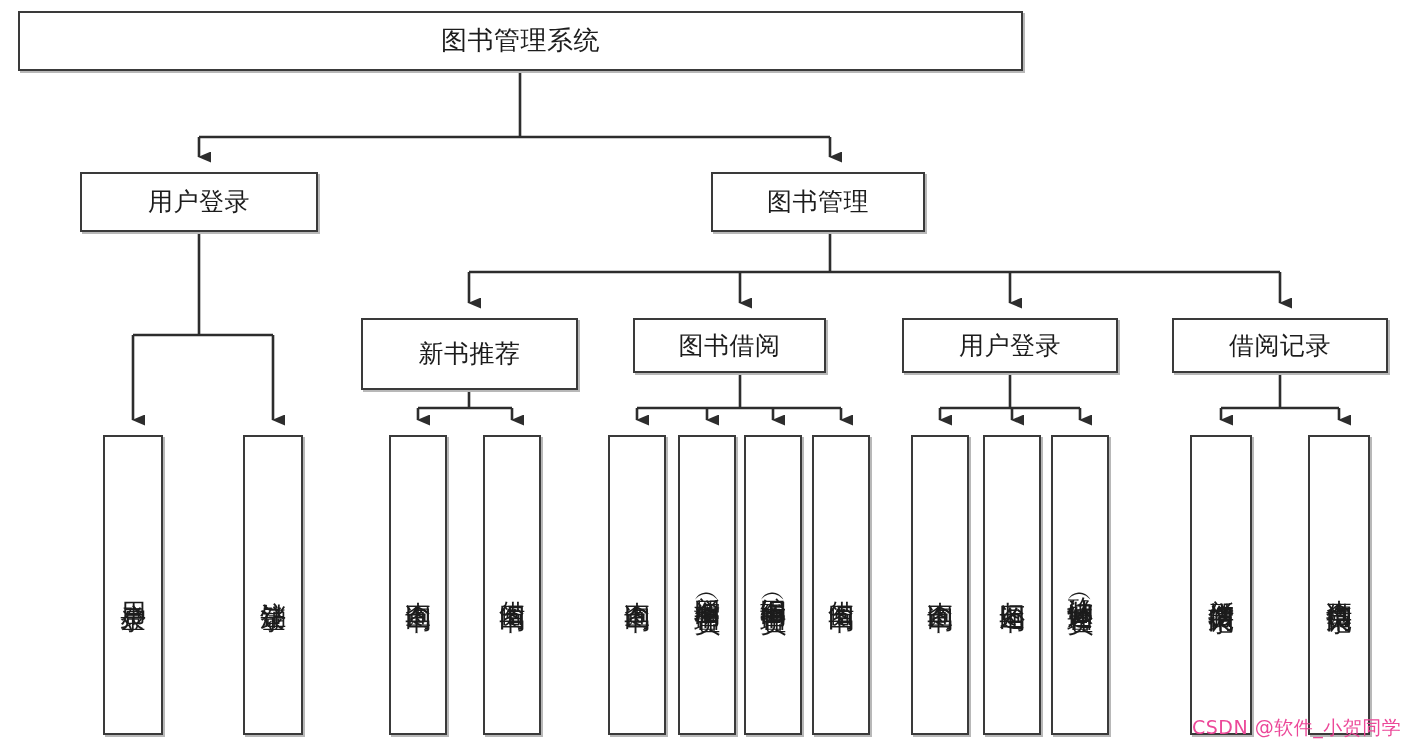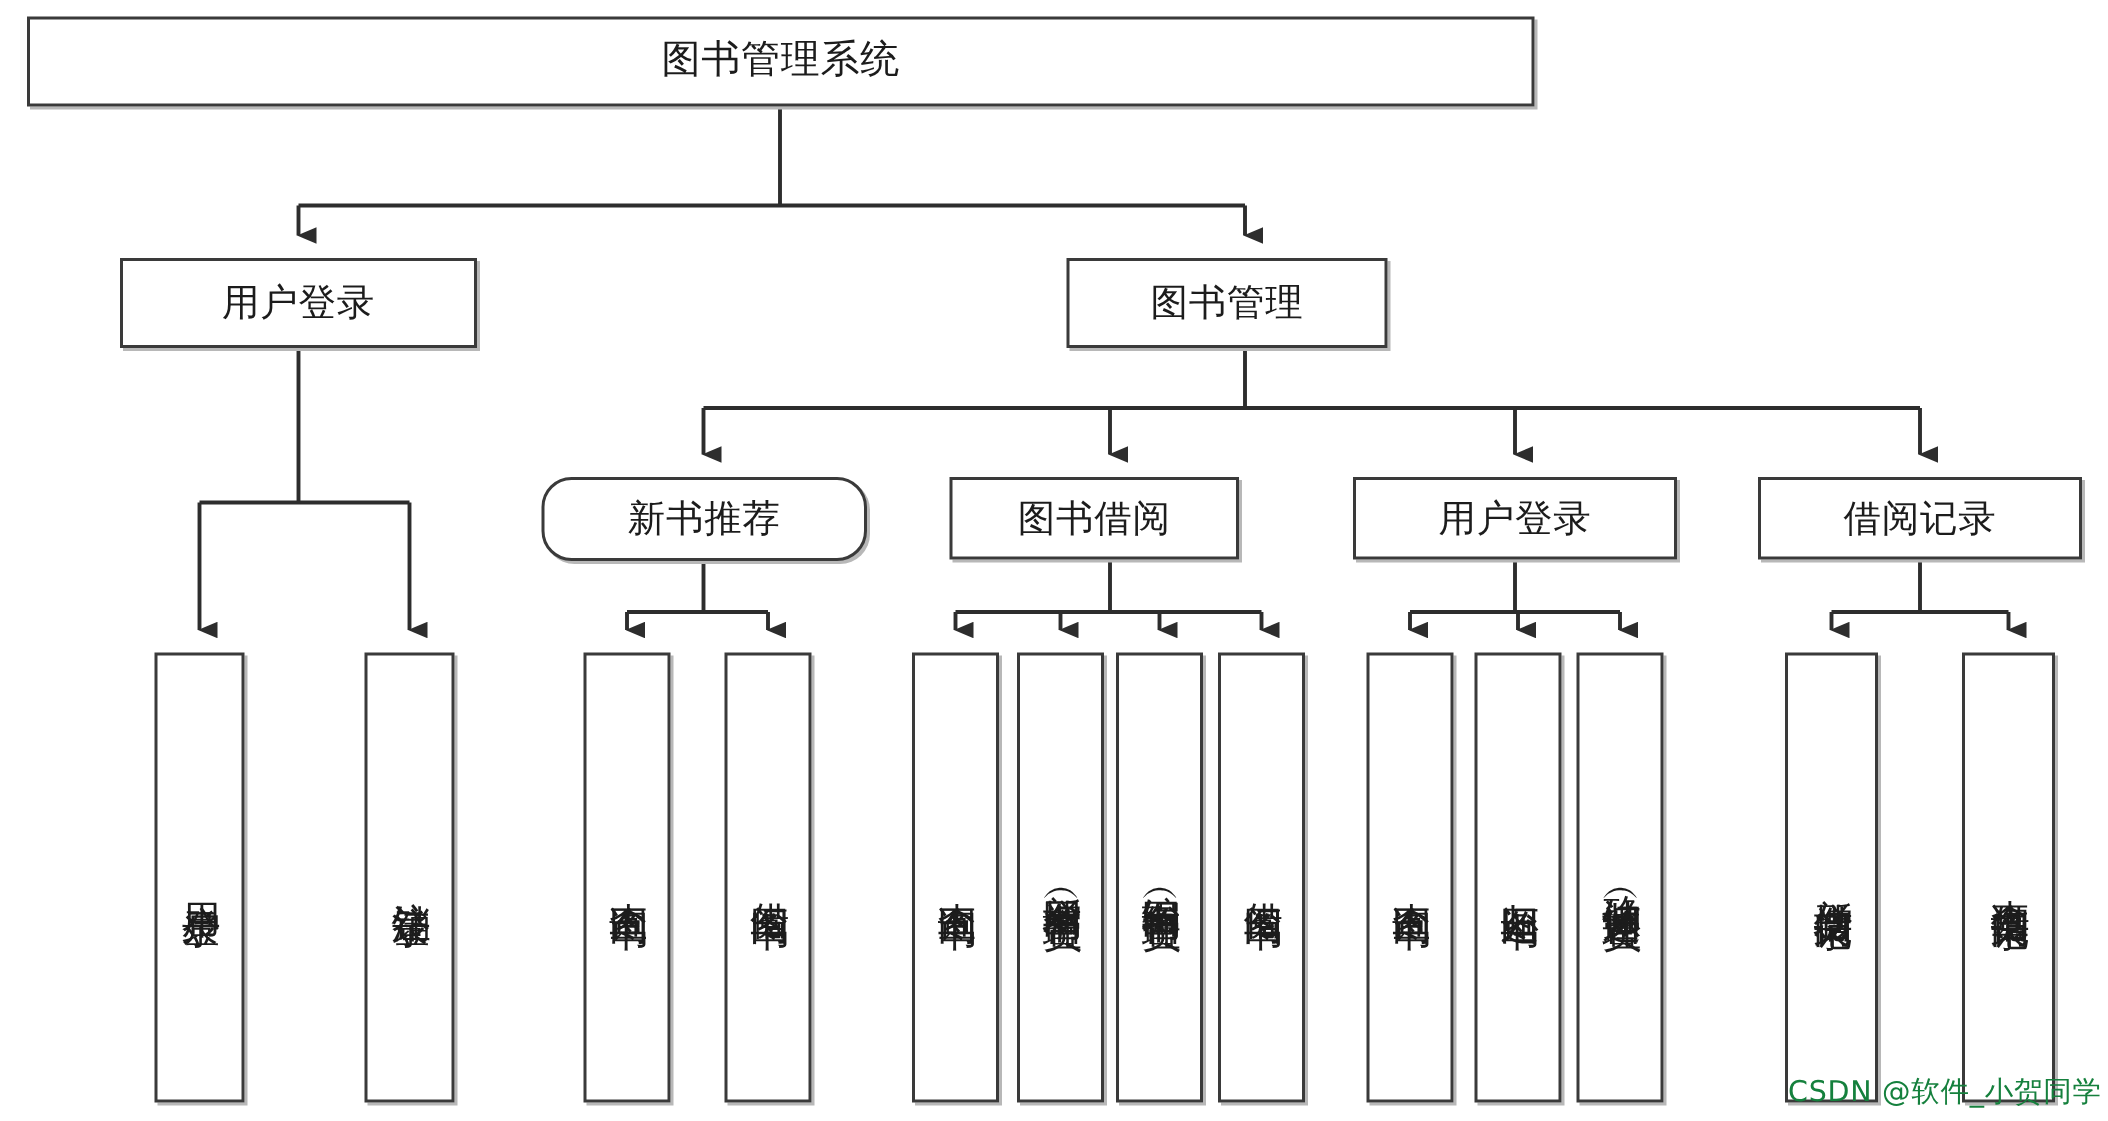--- a/index.html
+++ b/index.html
@@ -58,21 +58,21 @@
   .node.vert .label {
     writing-mode: vertical-rl;
     text-orientation: upright;
     font-size: 26px;
     line-height: 1.05;
     letter-spacing: 2px;
     max-height: 280px;
   }
   .watermark {
     position: absolute;
-    color: #15803d;
+    color: #ec4899;
     font-size: 19px;
     letter-spacing: 0.5px;
     white-space: nowrap;
     z-index: 5;
     font-family: "DejaVu Sans", "Liberation Sans", sans-serif;
   }
 </style>
 </head>
 <body>
 
@@ -132,21 +132,21 @@
     <span class="label">图书管理系统</span>
   </div>
 
   <div class="node horiz" style="left:80px; top:172px; width:238px; height:60px;">
     <span class="label">用户登录</span>
   </div>
   <div class="node horiz" style="left:711px; top:172px; width:214px; height:60px;">
     <span class="label">图书管理</span>
   </div>
 
-  <div class="node horiz" style="left:361px; top:318px; width:217px; height:56px;border-radius:20px;">
+  <div class="node horiz" style="left:361px; top:318px; width:217px; height:72px;">
     <span class="label">新书推荐</span>
   </div>
   <div class="node horiz" style="left:633px; top:318px; width:193px; height:55px;">
     <span class="label">图书借阅</span>
   </div>
   <div class="node horiz" style="left:902px; top:318px; width:216px; height:55px;">
     <span class="label">用户登录</span>
   </div>
   <div class="node horiz" style="left:1172px; top:318px; width:216px; height:55px;">
     <span class="label">借阅记录</span>

